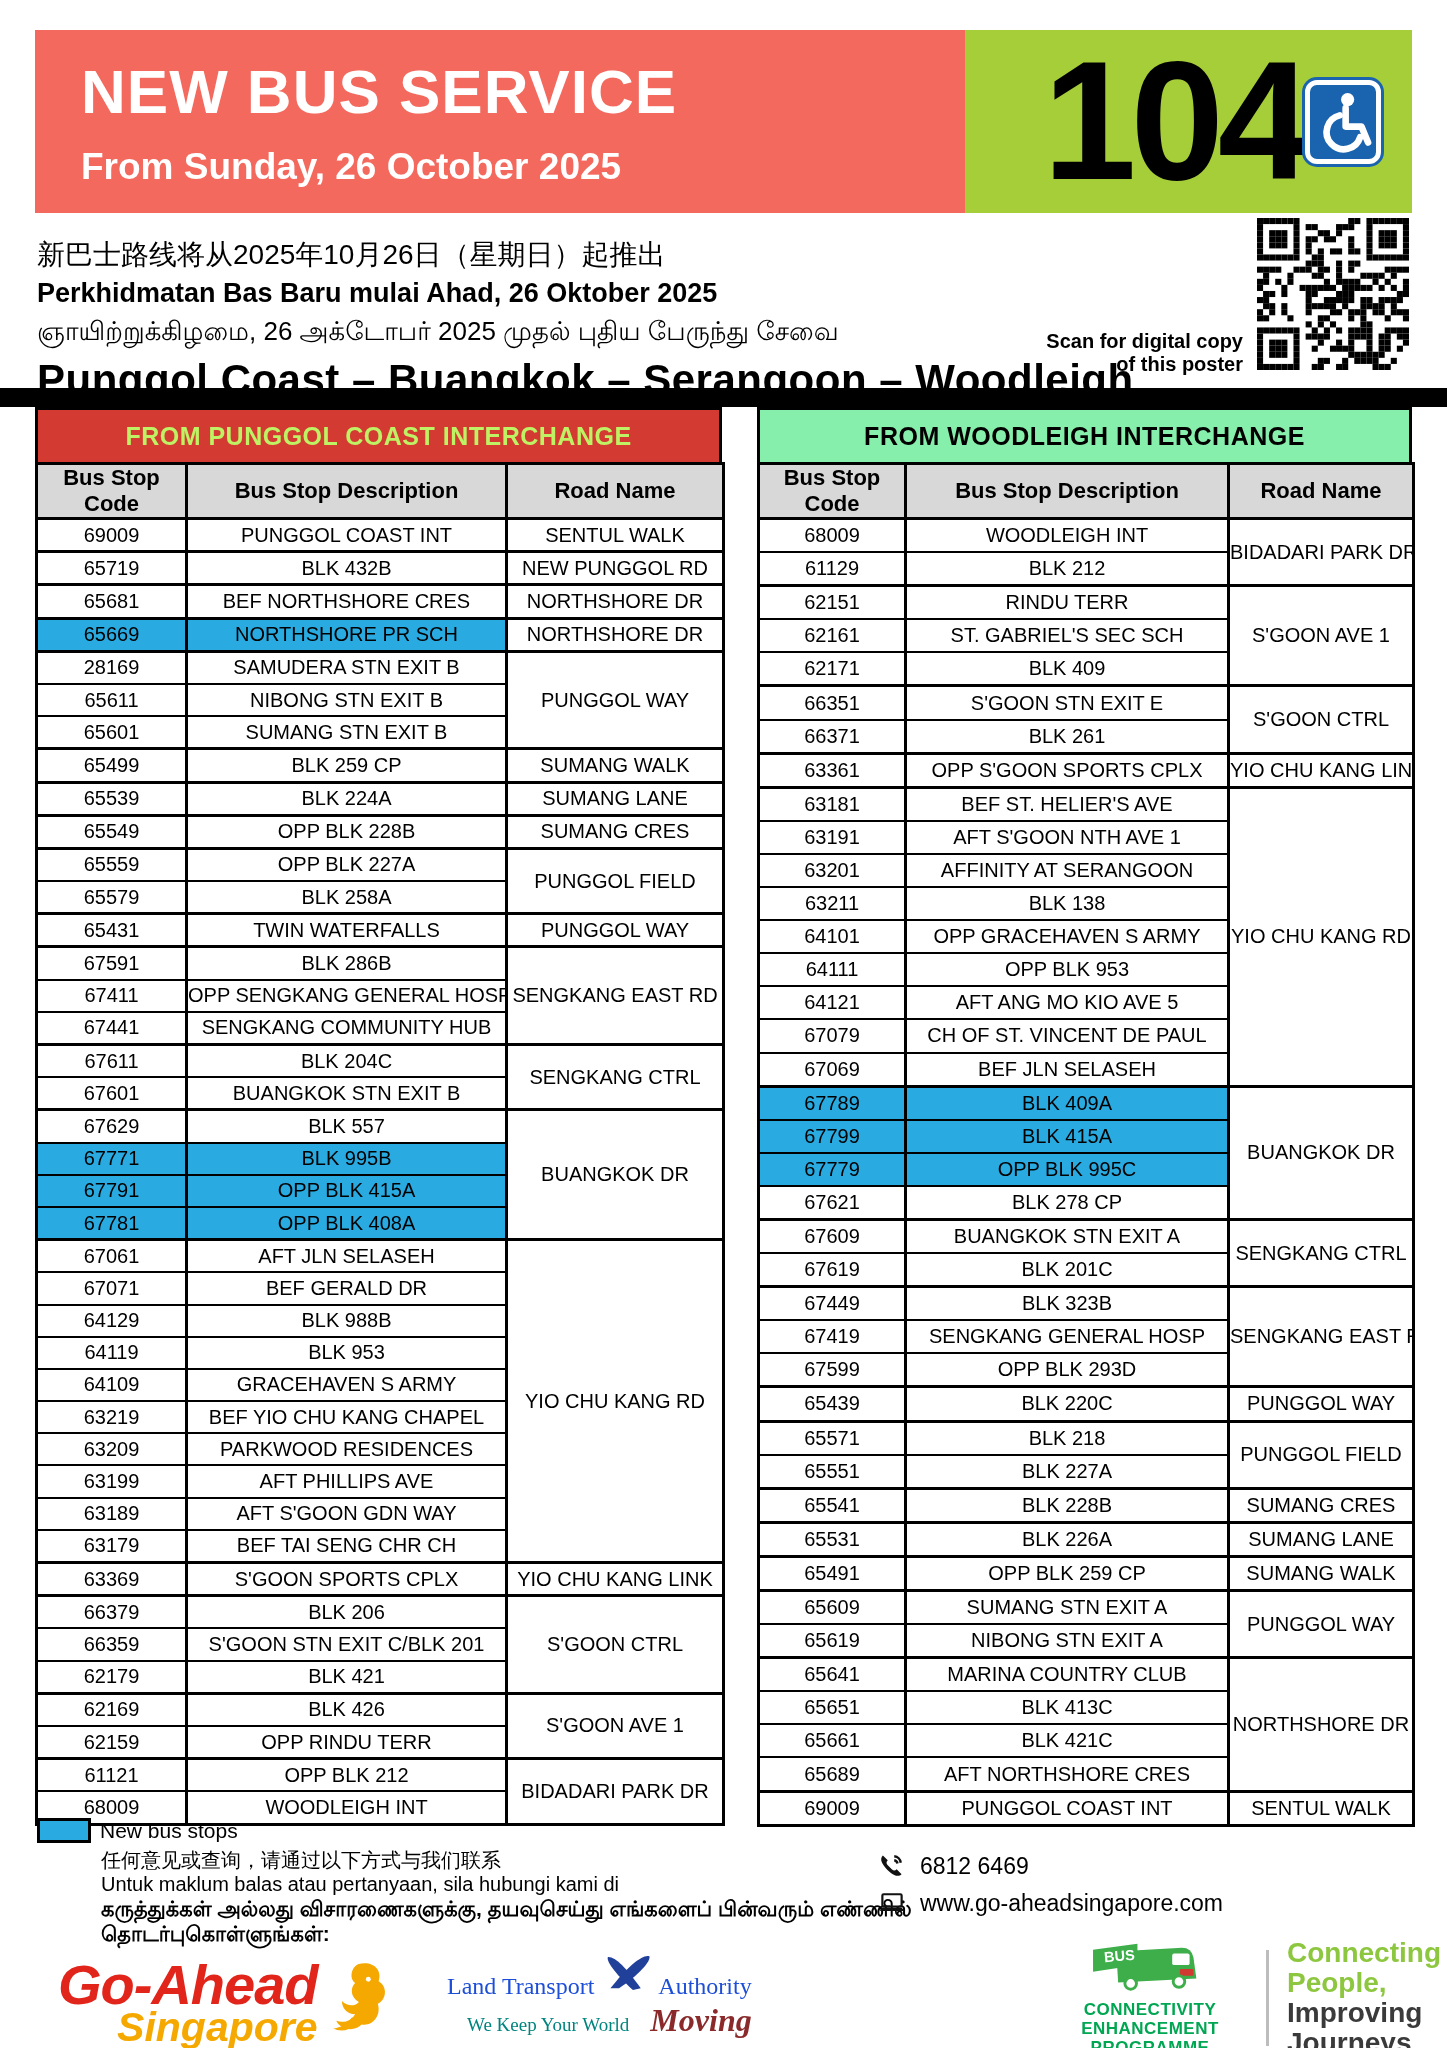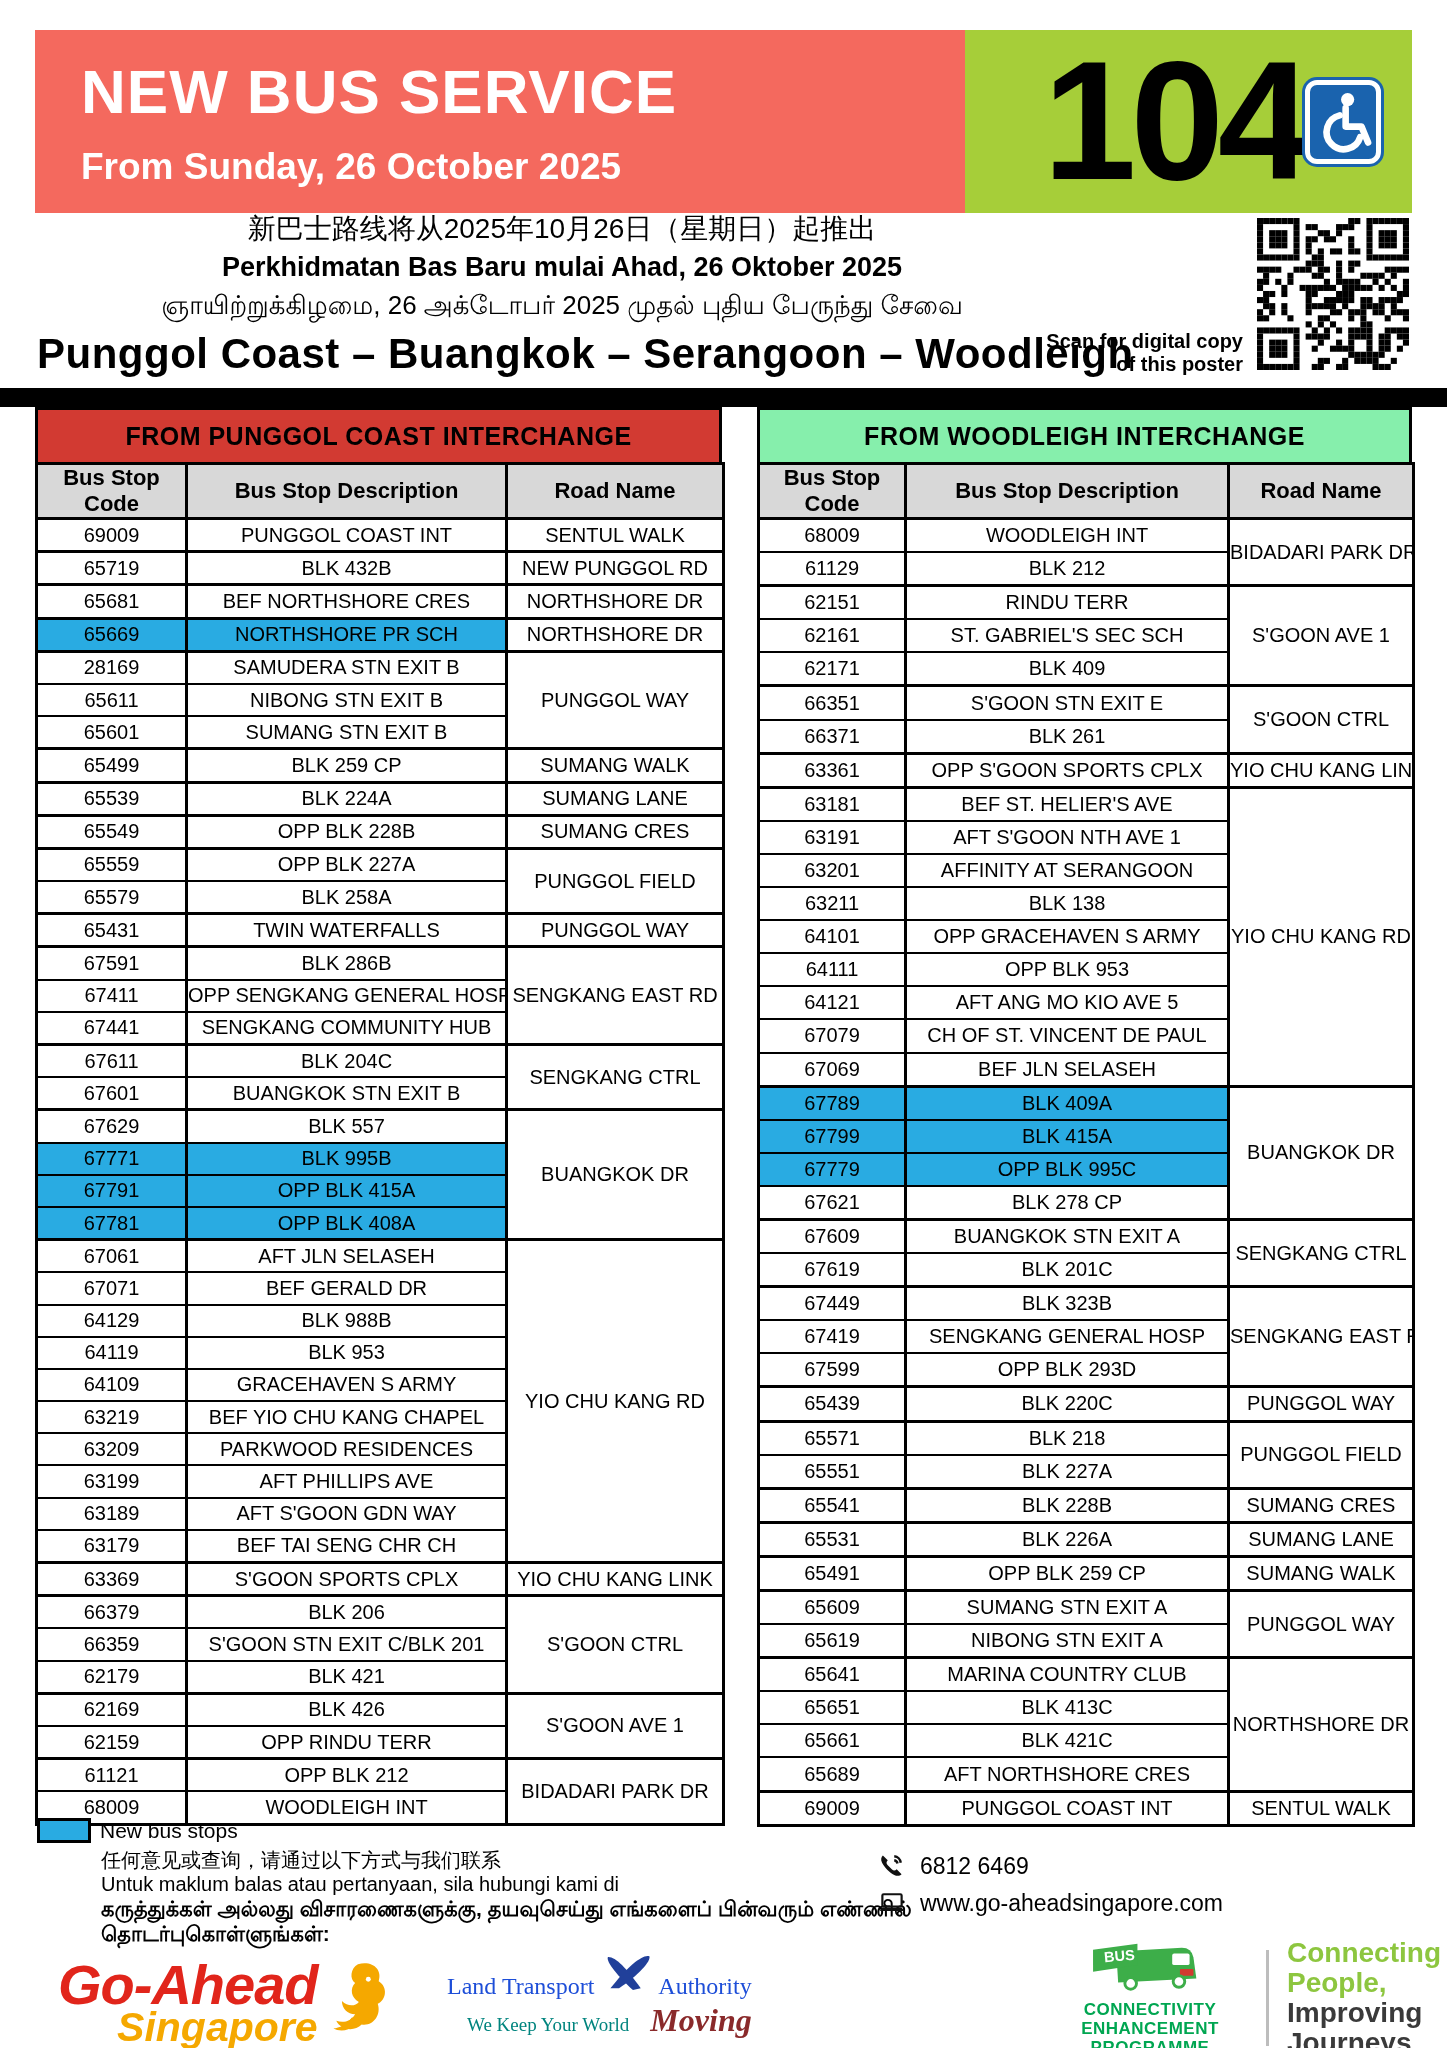--- a/index.html
+++ b/index.html
@@ -10,35 +10,35 @@
   
   .banner { position:absolute; left:35px; top:30px; width:964px; height:183px; background:#F4695E; }
   .banner-title { position:absolute; left:46px; top:26px; font-size:62px; font-weight:bold; color:#fff; letter-spacing:1px; white-space:nowrap; }
   .banner-sub { position:absolute; left:46px; top:116px; font-size:37px; font-weight:bold; color:#fff; white-space:nowrap; }
   .route-box { position:absolute; left:965px; top:30px; width:447px; height:183px; background:#A6CE39; display:flex; align-items:center; }
   .route-num { font-size:168px; font-weight:bold; line-height:0.88; margin-left:78px; letter-spacing:-6px; color:#000; }
   .access-icon { width:84px; height:84px; background:#1A63AE; border:5px solid #fff; border-radius:12px;
     box-shadow:0 0 0 3px #1A63AE; margin-left:auto; margin-right:34px; display:flex; align-items:center; justify-content:center; box-sizing:border-box; }
   .access-icon svg { width:66px; height:66px; }
   
-  .intro { position:absolute; left:37px; top:212px; width:1050px;text-align:center; }
+  .intro { position:absolute; left:37px; top:238px; width:1050px; }
   .intro-zh { font-size:28px; line-height:34px; }
   .intro-ms { font-size:27px; font-weight:bold; line-height:34px; margin-top:4px; }
   .intro-ta { font-size:26px; line-height:34px; margin-top:4px; }
   .route-title { font-size:42px; font-weight:bold; margin-top:8px; letter-spacing:0.5px; white-space:nowrap; }
   .qr { position:absolute; right:38px; top:218px; width:152px; height:152px; }
   .qr-caption { position:absolute; right:204px; top:330px; width:240px; text-align:right; font-weight:bold; font-size:20px; line-height:23px; }
   .black-bar { position:absolute; left:0; top:388px; width:1447px; height:19px; background:#000; }
   
   .btable { position:absolute; top:407px; }
   .table-left  { left:35px;  width:687px; }
   .table-right { left:757px; width:655px; }
   .t-title { height:58px; border:3px solid #000; box-sizing:border-box; display:flex; align-items:center; justify-content:center;
     font-weight:bold; font-size:25px; letter-spacing:0.5px; }
-  .t-title-red { background:#D23A32; color:#000000; }
+  .t-title-red { background:#D23A32; color:#bef264; }
   .t-title-yel { background:#86efac; color:#000; }
   .btable table { width:100%; border-collapse:collapse; table-layout:fixed; margin-top:-3px; border:3px solid #000; }
   .btable th { background:#D8D8D8; border:3px solid #000; font-size:22px; font-weight:bold; height:47px; padding:0; }
   .btable td { border:2px solid #000; border-left-width:3px; border-right-width:3px; text-align:center; font-size:20px; padding:0;
     white-space:nowrap; overflow:hidden; }
   .table-left  td { height:30.2px; }
   .table-right td { height:31.1px; }
   .btable tr.gs td { border-top-width:3px; }
   .btable td.new { background:#29ABE2; }
   

